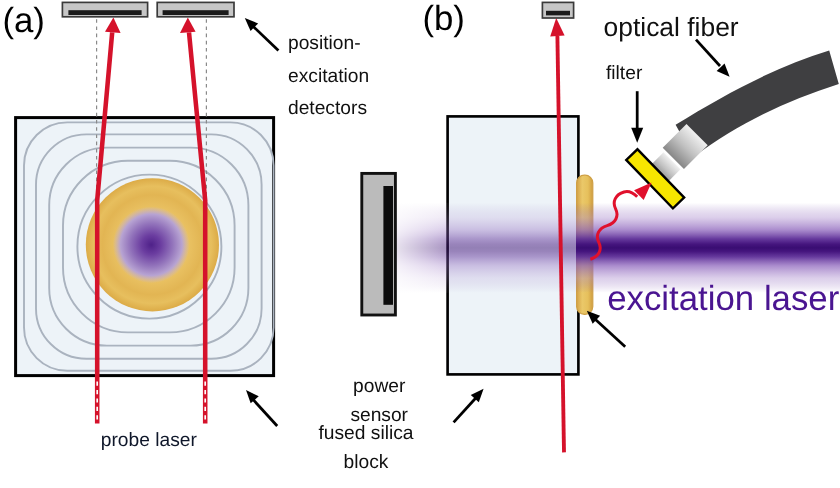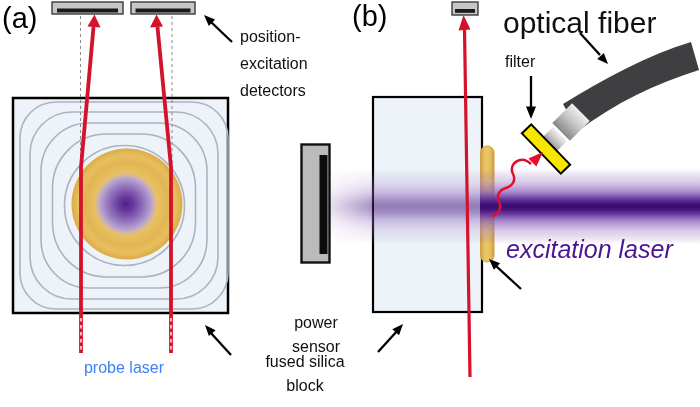--- a/index.html
+++ b/index.html
@@ -2,21 +2,21 @@
 <html><head>
 <meta charset="utf-8">
 <style>
   html,body{margin:0;padding:0;background:#fff;}
   #fig{position:relative;width:700px;height:407px;background:#ffffff;overflow:hidden;
        font-family:"Liberation Sans","DejaVu Sans",sans-serif;color:#101010;}
   #diagram-svg{position:absolute;left:0;top:0;}
   .lbl{position:absolute;white-space:pre;line-height:27px;font-size:16px;}
   .panel-letter{font-size:29px;color:#000;}
   .center{text-align:center;white-space:normal;}
-  .red{color:#3b82f6;}
+  .red{color:#0f172a;}
   .purple{color:#4a1591;}
 </style>
 </head>
 <body>
 
 <div id="fig">
 
 <svg id="diagram-svg" width="700" height="407" viewBox="0 0 700 407">
   <defs>
     <linearGradient id="excGrad" x1="0" y1="0" x2="0" y2="1">
@@ -148,20 +148,20 @@
 <div class="lbl panel-letter" style="left:352px;top:3px;">(b)</div>
 
 <div class="lbl" style="left:240px;top:23px;"><span>position-</span><br><span>excitation</span><br><span>detectors</span></div>
 
 <div class="lbl red center" style="left:36px;top:355px;width:176px;line-height:26px;"><span>probe laser</span><br></div>
 
 <div class="lbl center" style="left:230px;top:350px;width:150px;line-height:24px;text-align:center;"><span>fused silica</span><br><span>block</span></div>
 
 <div class="lbl center" style="left:270px;top:271px;width:92px;line-height:24px;margin-top:40px;"><span>power</span><br><span>sensor</span></div>
 
-<div class="lbl" style="left:503px;top:9px;font-size:30px;">optical fiber</div>
+<div class="lbl" style="left:503px;top:9px;font-size:22px;">optical fiber</div>
 
 <div class="lbl" style="left:505px;top:48px;">filter</div>
 
-<div class="lbl purple" style="left:506px;top:236px;font-size:25px;font-style:italic;">excitation laser</div>
+<div class="lbl purple" style="left:506px;top:236px;font-size:29px;">excitation laser</div>
 
 
 </div>
 
 </body></html>

